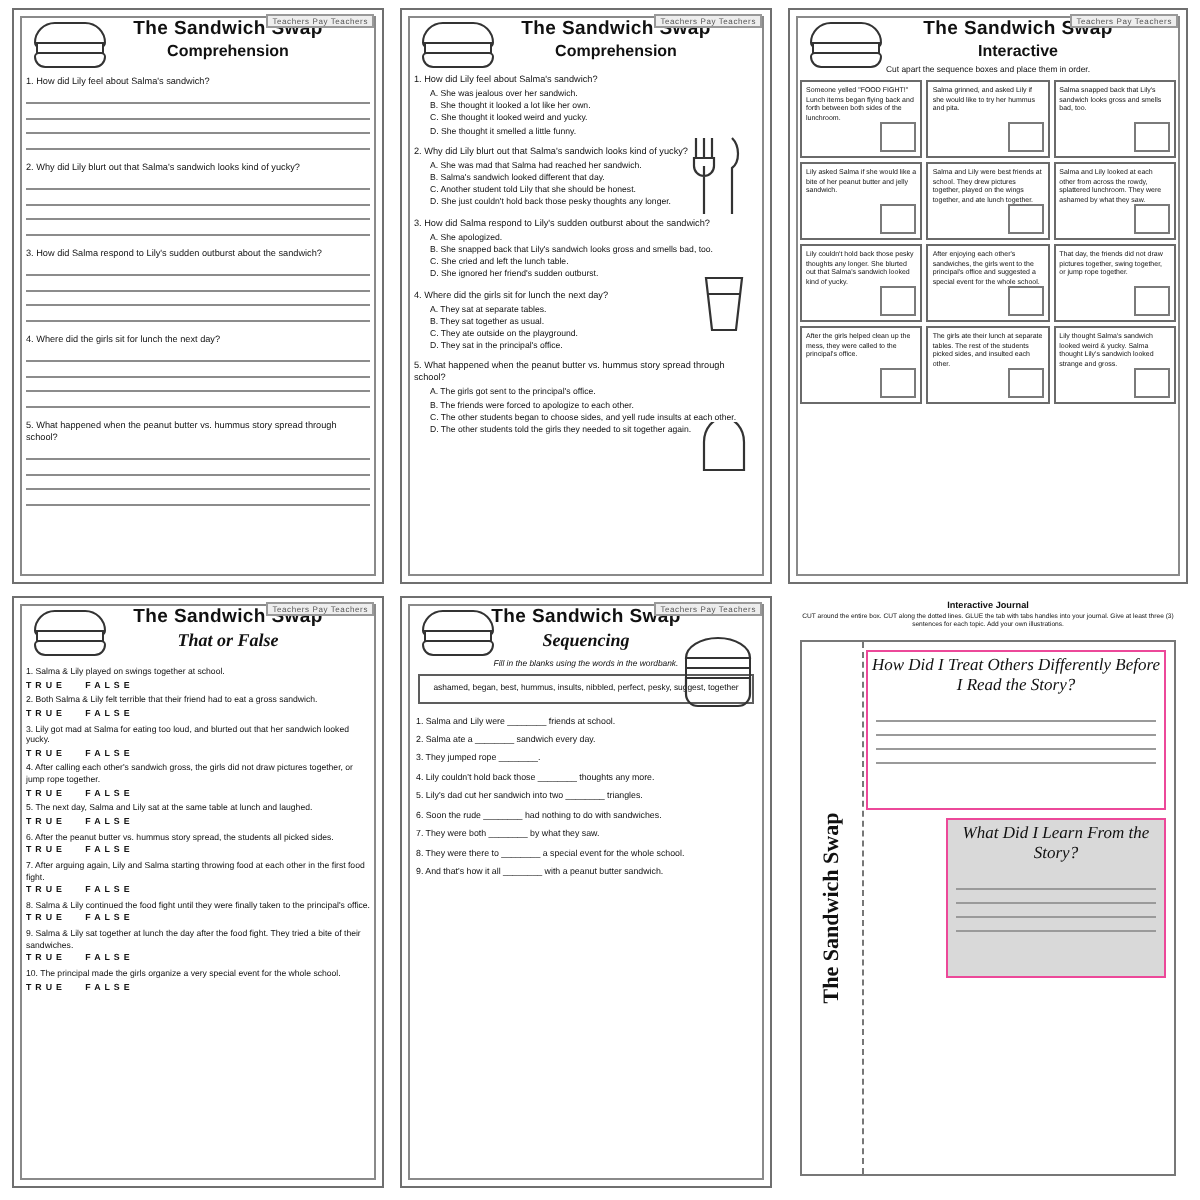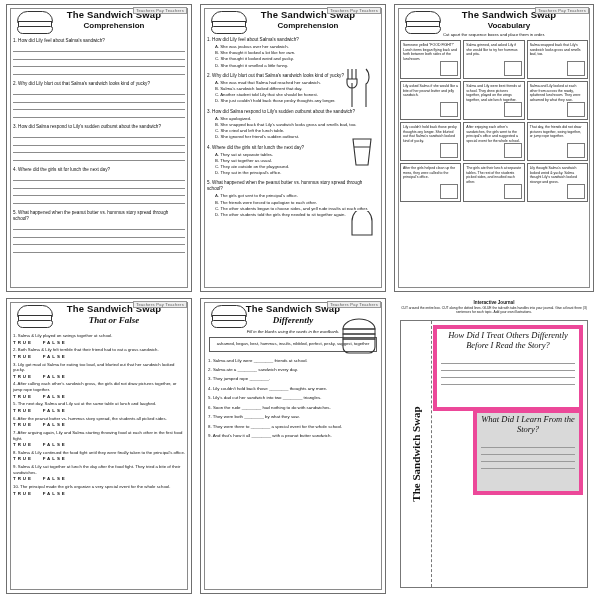--- a/index.html
+++ b/index.html
@@ -42,21 +42,21 @@
   
   .wordbank{margin:3px 8px 3px 8px;border:1px solid #5d5d5d;font-size:4.2px;text-align:center;padding:3px 2px;line-height:1.5;}
   .vq{font-size:4.4px;line-height:1.35;padding:0 7px;margin-bottom:3.5px;}
 
   
   .ij-head{font-size:4.6px;font-weight:bold;text-align:center;margin:2px 0 0 0;}
   .ij-dir{font-size:3.3px;text-align:center;line-height:1.3;margin:1px 4px 2px 4px;}
   .ij-body{position:absolute;left:6px;top:22px;right:6px;bottom:6px;border:1px solid #777;}
   .spine{position:absolute;left:0;top:0;bottom:0;width:30px;border-right:1px dashed #777;}
   .spine span{position:absolute;left:50%;top:50%;transform:translate(-50%,-50%) rotate(-90deg);white-space:nowrap;font-family:"Liberation Serif",serif;font-weight:bold;font-size:11px;}
-  .flap{position:absolute;left:32px;right:4px;border:4px solid #ec4899;}
+  .flap{position:absolute;left:32px;right:4px;border:1px solid #ec4899;}
   .flap .fl-title{font-family:"Liberation Serif",serif;font-style:italic;text-align:center;font-size:8.5px;line-height:1.15;padding-top:2px;}
   .flap .rule{border-bottom:1px solid #9a9a9a;height:6px;margin:0 4px;}
   .shade{background:#d9d9d9;}
 
   
   .vlines .vl{border-bottom:1px solid #8c8c8c;height:6.5px;}
 </style>
 </head>
 <body>
 
@@ -212,21 +212,21 @@
     <div class="inner"></div>
     <div class="wmk">Teachers Pay Teachers</div>
 
     <div class="sand" style="left:10px;top:6px;">
       <div class="bun"></div>
         <div class="fill"></div>
         <div class="bot"></div>
     </div>
 
     <div class="title" style="margin-left:36px;margin-right:6px;">The Sandwich Swap</div>
-    <div class="subtitle" style="margin-left:36px;margin-right:6px;">Vocabulary</div>
+    <div class="subtitle" style="margin-left:36px;margin-right:6px;">Interactive</div>
     <div class="directions">Cut apart the sequence boxes and place them in order.</div>
 
     <div class="seqgrid">
       <div class="cell">
           <div class="txt">Someone yelled "FOOD FIGHT!" Lunch items began flying back and forth between both sides of the lunchroom.</div>
           <div class="pic"></div>
         </div>
       <div class="cell">
           <div class="txt">Salma grinned, and asked Lily if she would like to try her hummus and pita.</div>
           <div class="pic"></div>
@@ -338,21 +338,21 @@
     <div class="inner"></div>
     <div class="wmk">Teachers Pay Teachers</div>
 
     <div class="sand" style="left:10px;top:6px;">
       <div class="bun"></div>
         <div class="fill"></div>
         <div class="bot"></div>
     </div>
 
     <div class="title" style="margin-left:36px;margin-right:36px;">The Sandwich Swap</div>
-    <div class="subtitle script" style="margin-left:36px;margin-right:36px;">Differently</div>
+    <div class="subtitle script" style="margin-left:36px;margin-right:36px;">Sequencing</div>
 
     <svg style="position:absolute;right:6px;top:14px;" width="40" height="46" viewBox="0 0 40 46">
       <path d="M4 16 a16 10 0 0 1 32 0 z" fill="none" stroke="#333" stroke-width="1.1"></path>
       <rect x="4" y="16" width="32" height="5" fill="none" stroke="#333" stroke-width="1"></rect>
       <rect x="4" y="21" width="32" height="5" fill="none" stroke="#333" stroke-width="1"></rect>
       <path d="M4 26 h32 v8 a6 6 0 0 1 -6 6 h-20 a6 6 0 0 1 -6 -6 z" fill="none" stroke="#333" stroke-width="1.1"></path>
     </svg>
 
     <div class="directions" style="margin-top:4px;font-style:italic;">Fill in the blanks using the words in the wordbank.</div>
 

